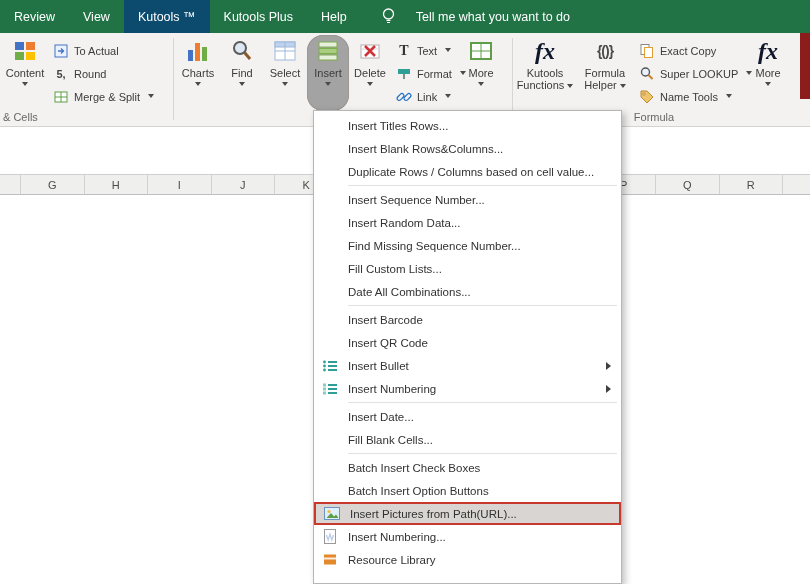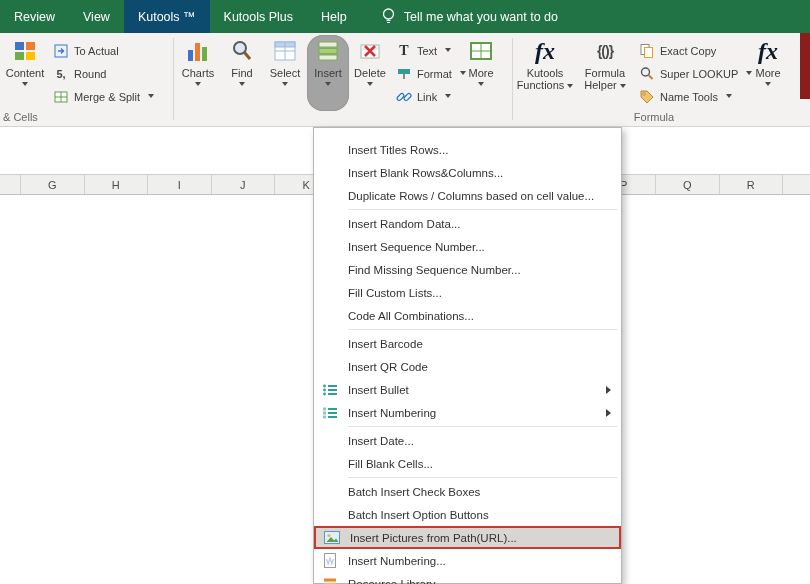--- a/index.html
+++ b/index.html
@@ -12,21 +12,21 @@
     color: #3b3b3b;
   }
   
   .tabbar {
     position: absolute; top: 0; left: 0; right: 0; height: 33px;
     background: #217346; display: flex; align-items: stretch;
     color: #fff; font-size: 12.5px;
   }
   .tab { display: flex; align-items: center; padding: 4px 14px; cursor: default; white-space: nowrap; }
   .tab.active { background: #0c4a6e; }
-  .tellme { display: flex; align-items: center; gap: 8px; margin-left: 20px; }
+  .tellme { display: flex; align-items: center; gap: 20px; margin-left: 20px; }
   .bulb { width: 15px; height: 17px; display: flex; align-items: center; }
   
   .ribbon {
     position: absolute; top: 33px; left: 0; right: 0; height: 94px;
     background: #f3f2f1; border-bottom: 1px solid #d5d3d1;
     display: flex; align-items: stretch; padding-left: 2px;
   }
   .rgroup { display: flex; flex-direction: column; }
   .rgroup-content { flex: 1; display: flex; align-items: flex-start; padding-top: 2px; }
   .rgroup-label {
@@ -66,24 +66,24 @@
     background: #efefee; border-top: 1px solid #cfcfcf; border-bottom: 1px solid #bfbfbf;
     display: flex;
   }
   .colcell {
     width: 63.5px; flex: none; display: flex; align-items: center; justify-content: center;
     font-size: 11px; color: #4a4a4a; border-right: 1px solid #d2d2d2;
   }
   .colcell.partial { width: 21px; }
   
   .menu {
-    position: absolute; left: 313px; top: 127px; width: 309px; bottom: 0;
+    position: absolute; left: 313px; top: 110px; width: 309px; bottom: 0;
     background: #ffffff; border: 1px solid #b6b6b6;
     box-shadow: 3px 3px 7px rgba(0,0,0,0.25);
-    padding-top: 10px; z-index: 20;
+    padding-top: 3px; z-index: 20;
   }
   .mitem {
     height: 23px; display: flex; align-items: center; padding: 0 10px 0 8px;
     font-size: 11.5px; color: #323232; cursor: default;
   }
   .micon { width: 18px; height: 16px; margin-right: 8px; flex: none; display: flex; align-items: center; }
   .mlabel { flex: 1; white-space: nowrap; overflow: hidden; }
   .msep { height: 1px; background: #e2e2e2; margin: 2px 4px 2px 34px; }
   .mitem.highlighted { background: #d8d5d2; border: 2px solid #c8392d; }
   .subarrow {
@@ -379,37 +379,37 @@
     <span class="micon"></span>
     <span class="mlabel">Insert Blank Rows&amp;Columns...</span>
   </div>
   <div class="mitem">
     <span class="micon"></span>
     <span class="mlabel">Duplicate Rows / Columns based on cell value...</span>
   </div>
   <div class="msep"></div>
   <div class="mitem">
     <span class="micon"></span>
+    <span class="mlabel">Insert Sequence Number...</span>
+  </div>
+  <div class="mitem">
+    <span class="micon"></span>
     <span class="mlabel">Insert Random Data...</span>
   </div>
   <div class="mitem">
     <span class="micon"></span>
-    <span class="mlabel">Insert Sequence Number...</span>
-  </div>
-  <div class="mitem">
-    <span class="micon"></span>
     <span class="mlabel">Find Missing Sequence Number...</span>
   </div>
   <div class="mitem">
     <span class="micon"></span>
     <span class="mlabel">Fill Custom Lists...</span>
   </div>
   <div class="mitem">
     <span class="micon"></span>
-    <span class="mlabel">Code All Combinations...</span>
+    <span class="mlabel">Date All Combinations...</span>
   </div>
   <div class="msep"></div>
   <div class="mitem">
     <span class="micon"></span>
     <span class="mlabel">Insert Barcode</span>
   </div>
   <div class="mitem">
     <span class="micon"></span>
     <span class="mlabel">Insert QR Code</span>
   </div>

